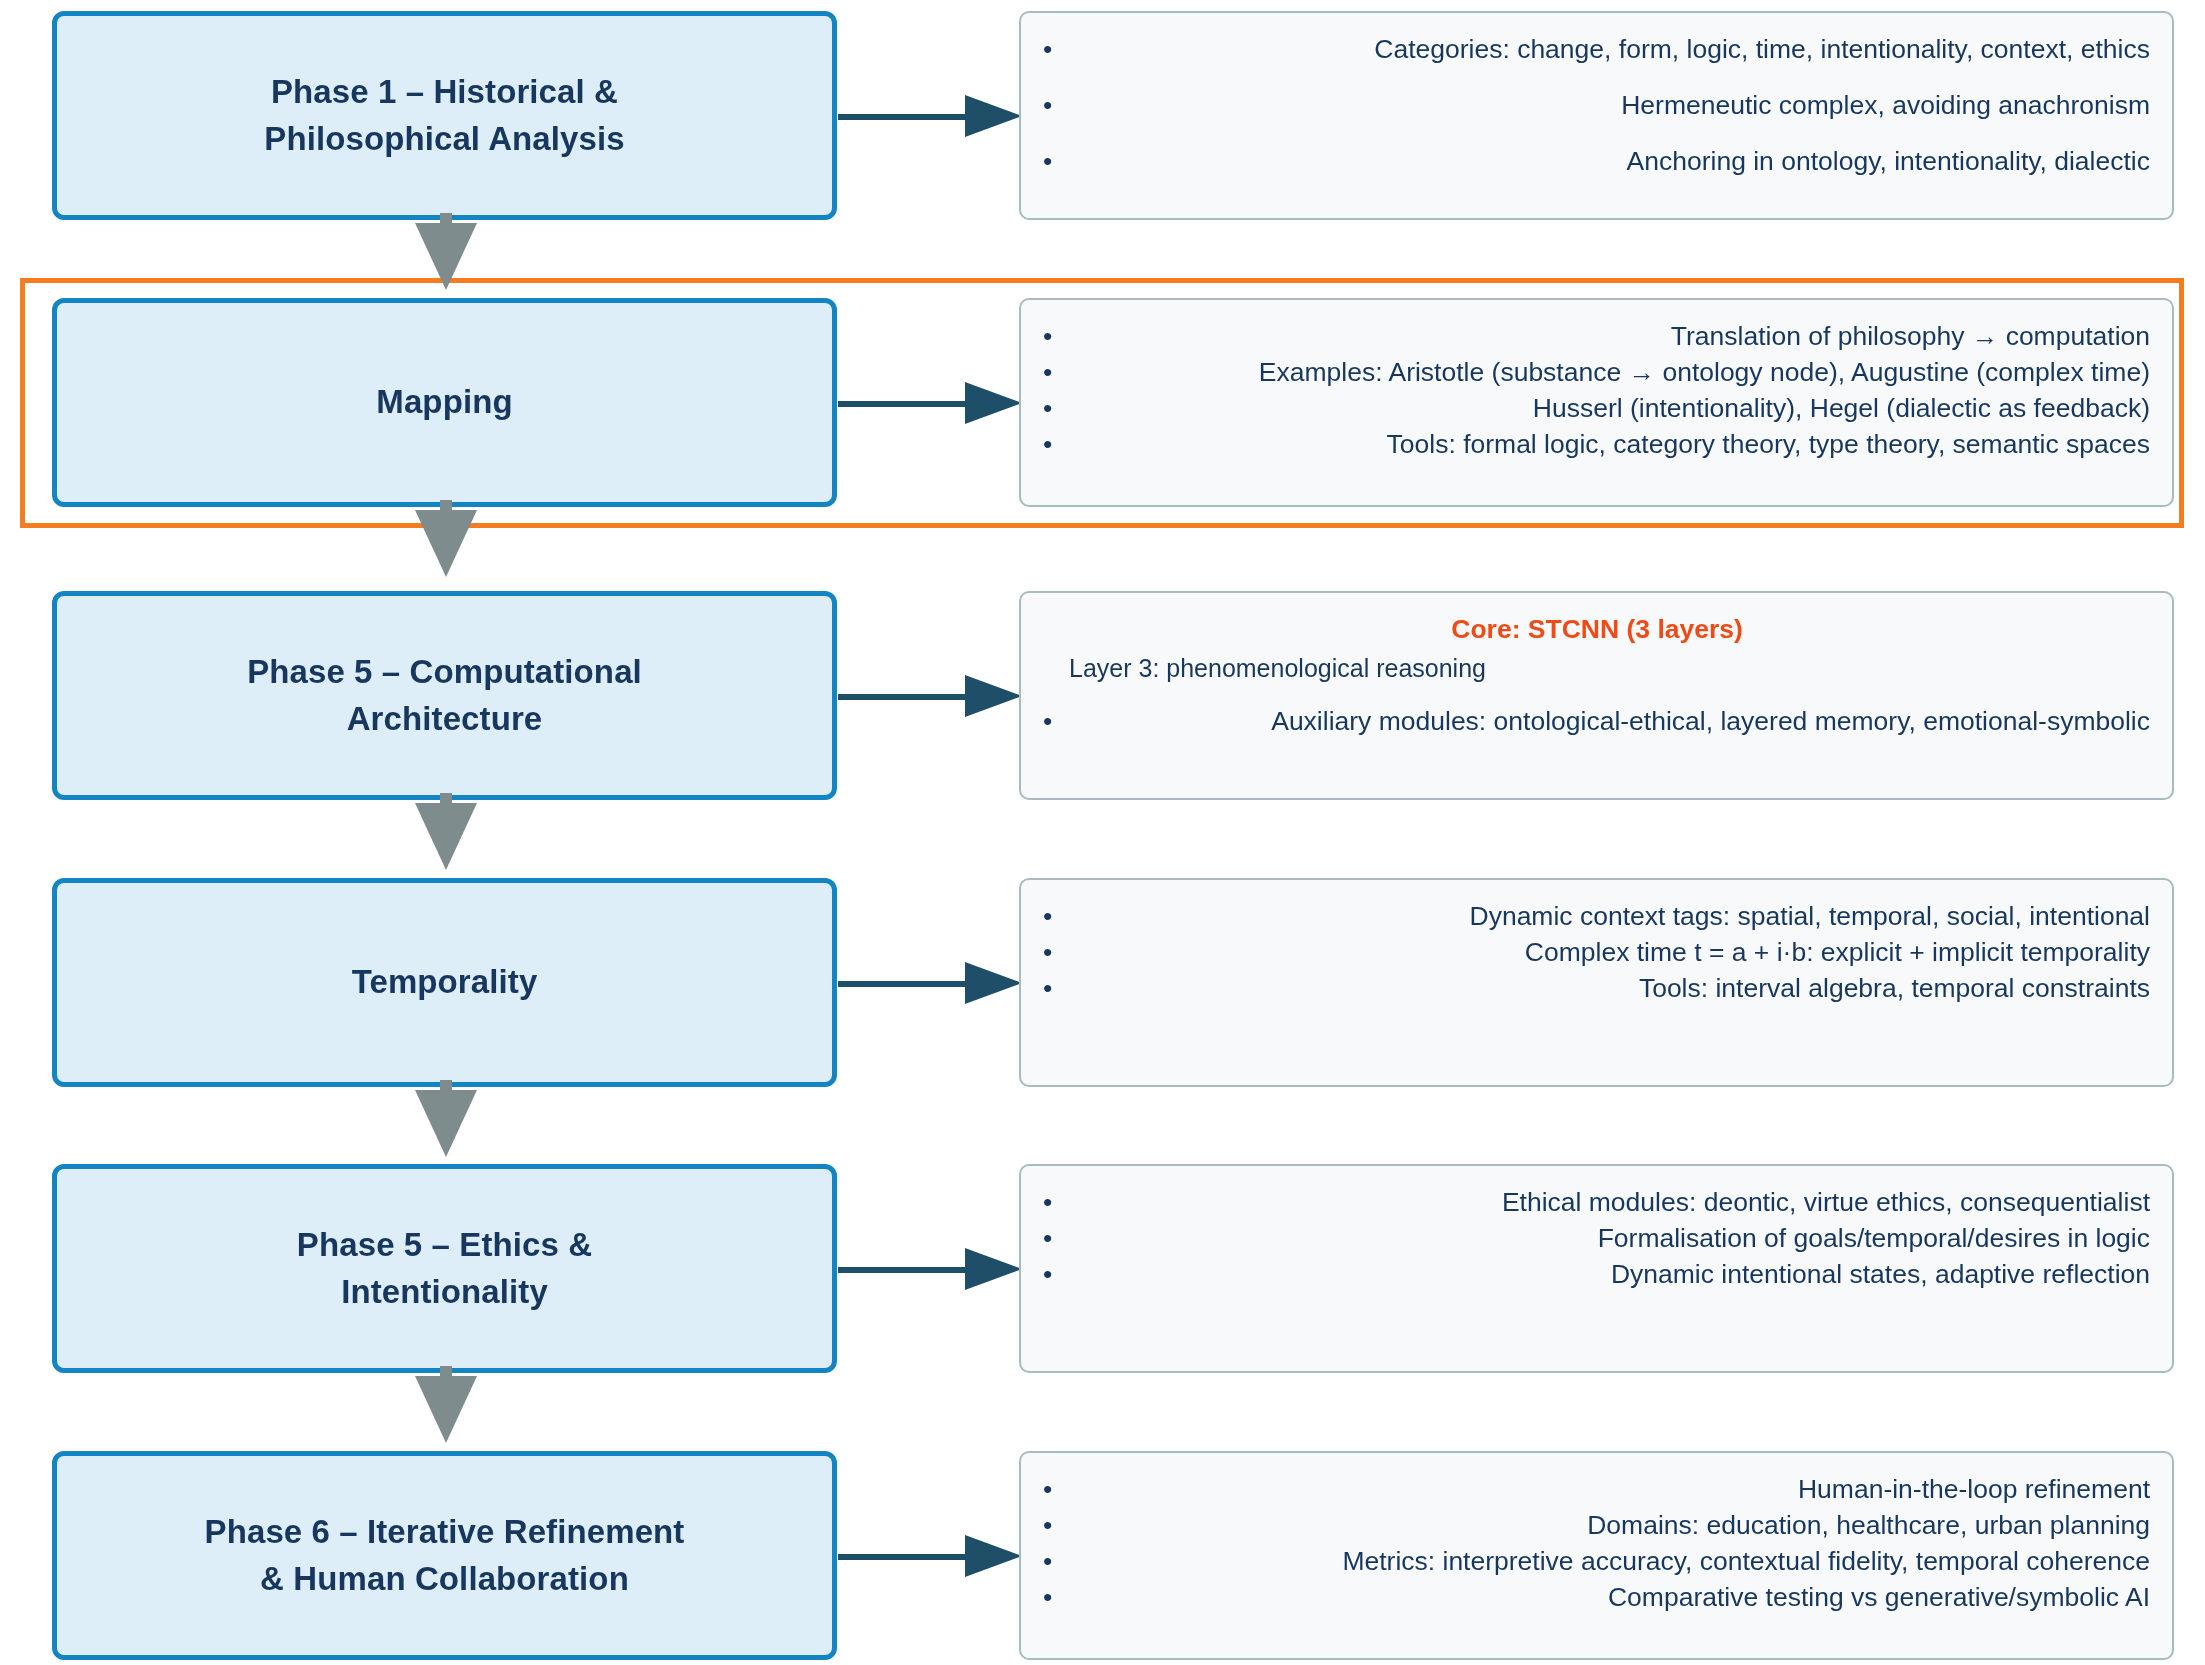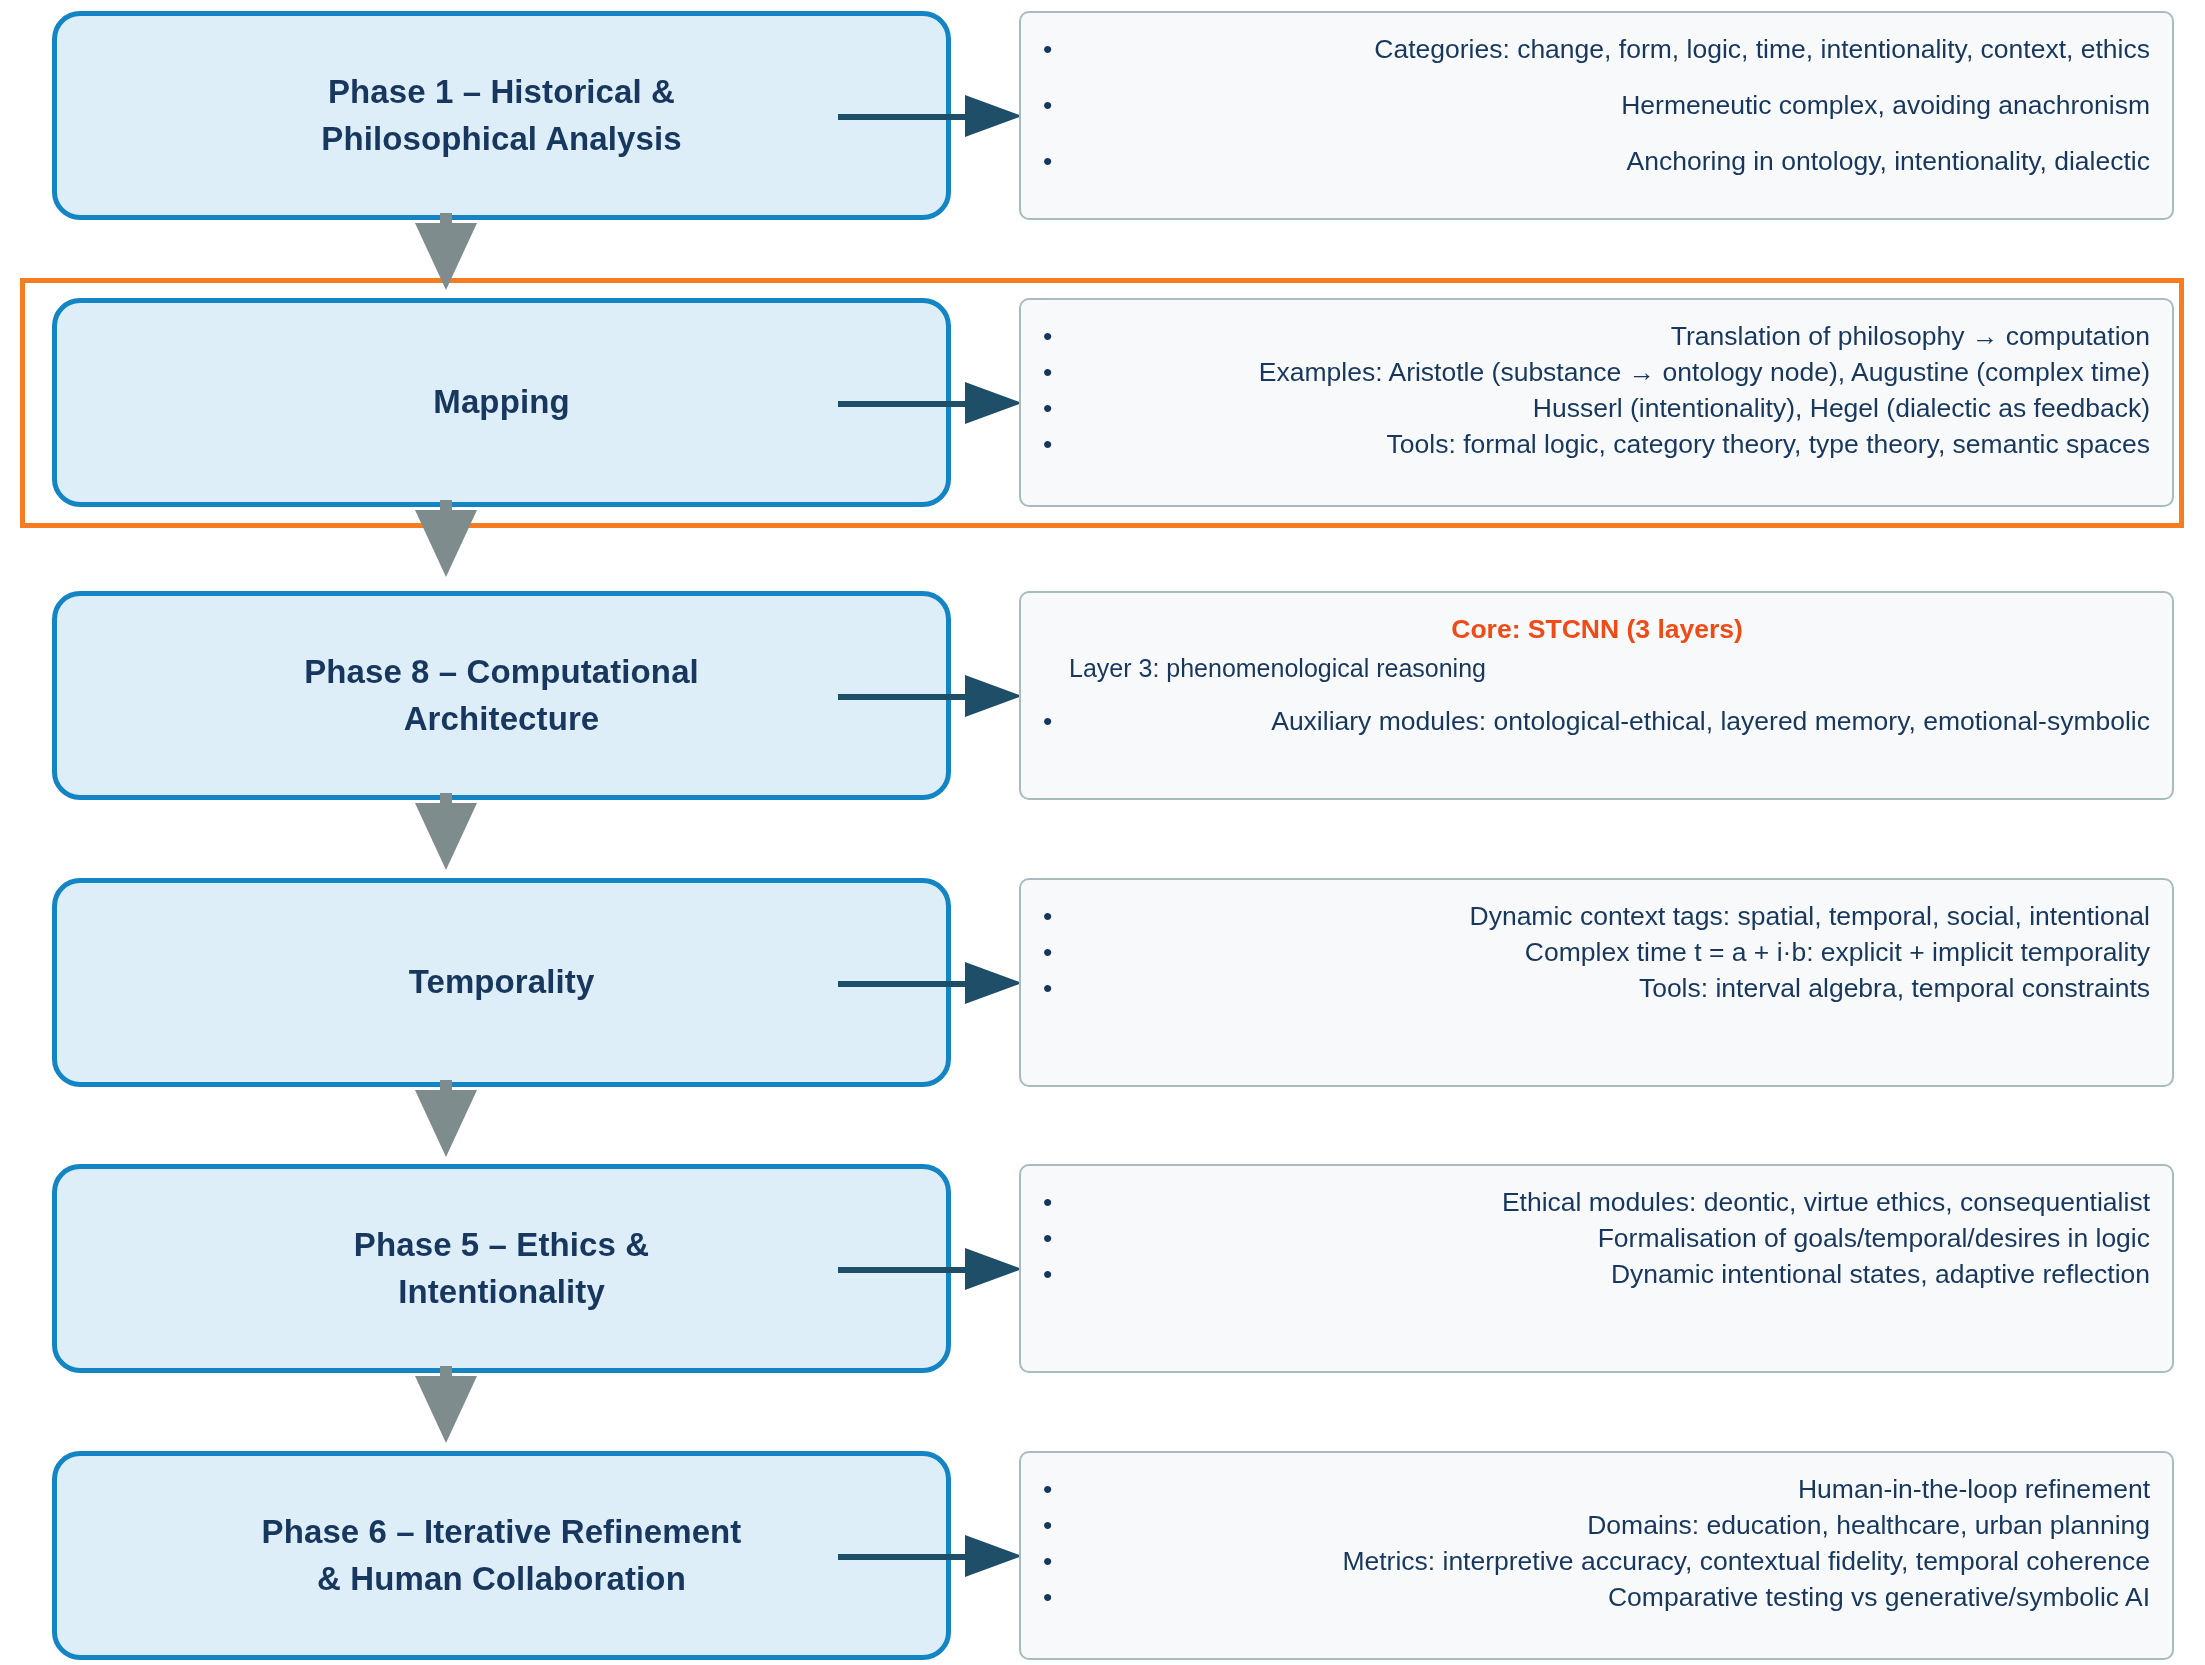--- a/index.html
+++ b/index.html
@@ -8,22 +8,22 @@
   #diagram{position:relative;width:2205px;height:1665px;overflow:hidden;background:#fff;}
 
   
   .highlight-frame{position:absolute;border:5.5px solid #f57c20;box-sizing:border-box;
                    pointer-events:none;}
 
   
   .row{position:absolute;left:0;width:2205px;height:209px;}
 
   
-  .phase-box{position:absolute;left:52px;top:0;width:899px;height:209px;
-             background:#ddeef9;border:5.5px solid #1485c4;border-radius:28px;
+  .phase-box{position:absolute;left:52px;top:0;width:785px;height:209px;
+             background:#ddeef9;border:5.5px solid #1485c4;border-radius:12px;
              box-sizing:border-box;display:flex;align-items:center;justify-content:center;}
   .phase-title{font-size:33px;font-weight:bold;color:#17375e;text-align:center;
                line-height:1.40;letter-spacing:0.1px;padding:0 15px;}
 
   
   .connector{position:absolute;left:838px;top:94px;width:185px;height:22px;}
   .connector .shaft{position:absolute;left:0;top:8.6px;width:131px;height:6.8px;background:#1f4e68;}
   .connector .head{position:absolute;left:127px;top:-10px;width:0;height:0;
                    border-top:21px solid transparent;border-bottom:21px solid transparent;
                    border-left:57px solid #1f4e68;}
@@ -111,21 +111,21 @@
         </div>
       </div>
     </div>
     <div class="vert-arrow" style="position: absolute; top: 500px;">
       <div class="stem"></div>
       <div class="tri"></div>
     </div>
     <div class="row" style="top: 591px;">
       <div class="phase-box">
         <div class="phase-title">
-          <div>Phase 8 – Computational</div>
+          <div>Phase 5 – Computational</div>
           <div>Architecture</div>
         </div>
       </div>
       <div class="connector">
         <div class="shaft"></div>
         <div class="head"></div>
       </div>
       <div class="detail-box">
         <div class="core-head">Core: STCNN (3 layers)</div>
         <div class="sub-line">Layer 3: phenomenological reasoning</div>

